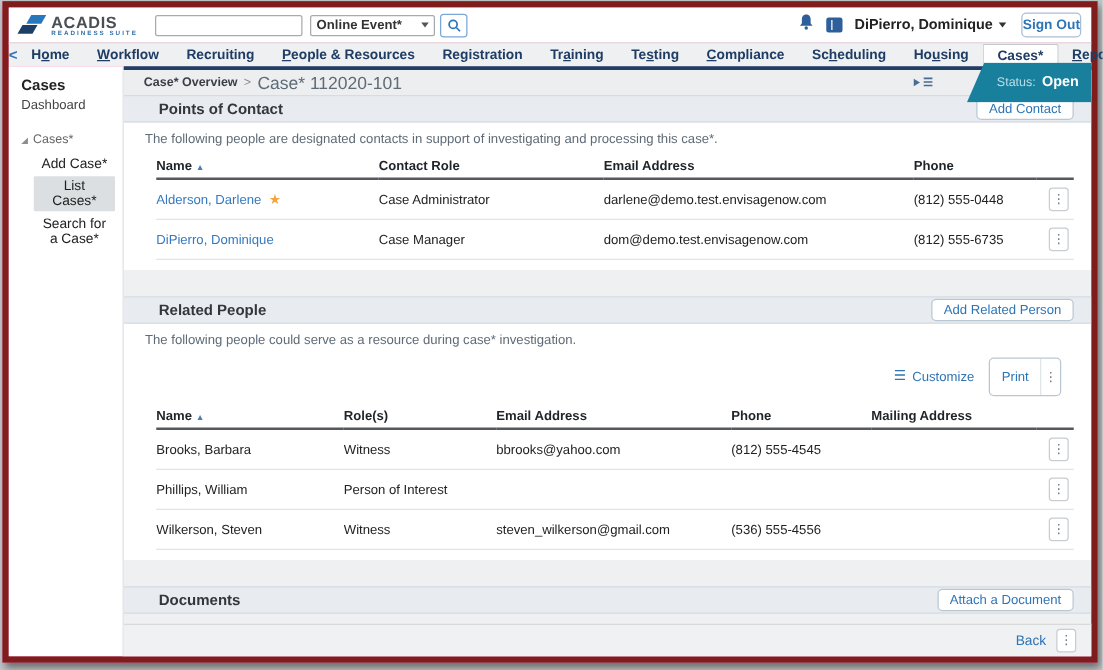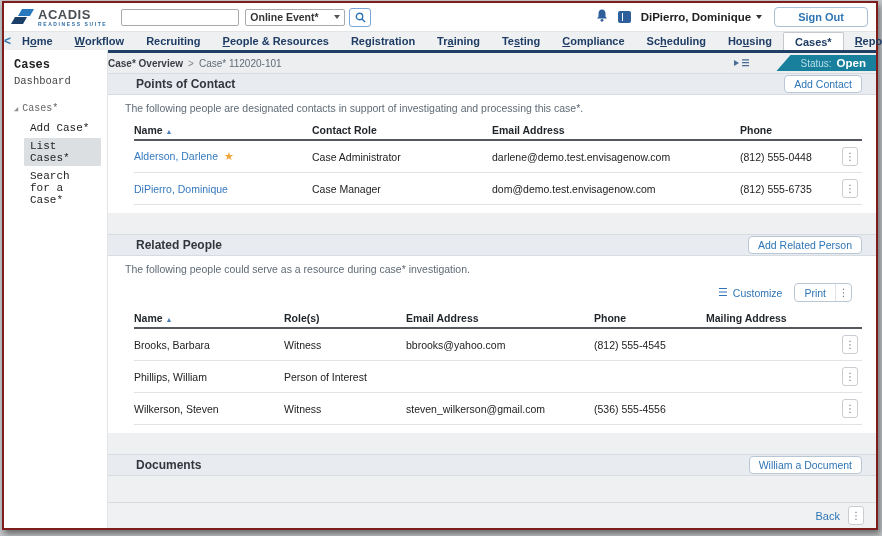--- a/index.html
+++ b/index.html
@@ -1,67 +1,67 @@
 <!DOCTYPE html>
 <html><head>
 <meta charset="utf-8">
 <style>
   * { margin:0; padding:0; box-sizing:border-box; }
   html,body { width:882px; height:536px; background:#c3c6c8; font-family:"Liberation Sans",sans-serif; overflow:hidden; }
-  .window { width:876px; height:529px; margin:1px 0 0 2px; background:#ec4899; border:2px solid #7f1d1d; box-shadow:2px 4px 6px rgba(0,0,0,.45); display:flex; flex-direction:column; }
+  .window { width:876px; height:529px; margin:1px 0 0 2px; background:#ec4899; border:5px solid #7f1d1d; box-shadow:2px 4px 6px rgba(0,0,0,.45); display:flex; flex-direction:column; }
 
   
   .topbar { height:28px; background:#fff; display:flex; align-items:center; padding:0 8px 0 6px; flex:0 0 auto; }
   .logo { display:flex; align-items:center; gap:4px; margin-right:14px; }
   .logo-text { line-height:1; }
   .brand { font-size:13px; font-weight:bold; color:#4a4f54; letter-spacing:.5px; }
   .tagline { font-size:5px; color:#2f6fa8; letter-spacing:1.6px; font-weight:bold; margin-top:1px; }
   .search-input { width:118px; height:17px; border:1px solid #a8abad; border-radius:2px; font-size:11px; padding:0 4px; margin-right:6px; }
   .scope-select { width:100px; height:17px; border:1px solid #a8abad; border-radius:2px; background:#fff; display:flex; align-items:center; justify-content:space-between; padding:0 4px; font-size:10.5px; font-weight:bold; color:#333; cursor:pointer; }
   .caret-down { width:0; height:0; border-left:3.5px solid transparent; border-right:3.5px solid transparent; border-top:4px solid #555; }
   .search-btn { width:22px; height:19px; border:1px solid #7ba7d7; border-radius:3px; background:#fff; margin-left:4px; display:flex; align-items:center; justify-content:center; cursor:pointer; }
   .spacer { flex:1; }
   .bell { margin-right:10px; }
   .panel-icon { width:13px; height:12px; background:#2f5f9a; border-radius:2px; position:relative; margin-right:10px; }
   .panel-icon::before { content:""; position:absolute; left:4px; top:2px; bottom:2px; width:1.5px; background:#fff; }
   .username { font-size:11.5px; font-weight:bold; color:#222; display:flex; align-items:center; gap:5px; margin-right:12px; cursor:pointer; }
   .username .caret-down { border-top-color:#333; }
-  .signout-btn { height:20px; padding:0 23px; border:1px solid #a9bdd6; border-radius:4px; background:#fff; color:#2e75b5; font-size:11px; font-weight:bold; cursor:pointer; }
+  .signout-btn { height:20px; padding:0 0; border:1px solid #a9bdd6; border-radius:4px; background:#fff; color:#2e75b5; font-size:11px; font-weight:bold; cursor:pointer; }
 
   
   .navbar { height:19px; background:#eef0f1; display:flex; align-items:stretch; flex:0 0 auto; border-top:1px solid #e2e4e6; }
   .nav-back { width:24px; display:flex; align-items:center; justify-content:center; color:#2e75b5; font-size:12px; font-weight:bold; cursor:pointer; }
   .tabs { display:flex; }
   .tab { padding:0 11px; display:flex; align-items:center; font-size:11px; font-weight:bold; color:#1e3c64; cursor:pointer; white-space:nowrap; }
   .tab u { text-decoration:underline; }
   .tab.active { background:#fff; border:1px solid #c5c9cd; border-bottom:none; border-radius:2px 2px 0 0; }
 
   
   .app-body { flex:1; display:flex; min-height:0; }
-  .sidebar { width:104px; background:#fff; flex:0 0 auto; padding:8px 6px 0 10px; border-right:1px solid #e2e4e6;font-family:Liberation Mono, monospace; }
+  .sidebar { width:92px; background:#fff; flex:0 0 auto; padding:8px 6px 0 10px; border-right:1px solid #e2e4e6; }
   .sb-title { font-size:12px; font-weight:bold; color:#222; }
   .sb-sub { font-size:10.5px; color:#444; margin-top:3px; }
   .tree { margin-top:16px; }
   .tree-root { font-size:10px; color:#666; display:flex; align-items:center; gap:4px; cursor:pointer; }
   .tree-exp { font-size:7px; color:#8a8f94; transform:rotate(0deg); }
   .tree-items { margin-top:6px; }
-  .tree-item { font-size:11px; color:#222; padding:2px 6px; margin:2px 0 2px 10px; cursor:pointer; border-radius:1px; }
+  .tree-item { font-size:11px; color:#222; padding:2px 6px; margin:2px 0 2px 10px; cursor:pointer; border-radius:1px;text-align:center; }
   .tree-item.selected { background:#dcdfe2; }
 
   .main { flex:1; display:flex; flex-direction:column; min-width:0; border-top:3px solid #1f4064; background:#eef0f1; }
 
   
-  .crumbbar { height:20px; background:#eceef0; display:flex; align-items:center; flex:0 0 auto; }
+  .crumbbar { height:20px; background:#eceef0; display:flex; align-items:center; padding-left:16px; flex:0 0 auto; }
   .crumb { font-size:10px; color:#3b3f45; font-weight:bold; }
   .crumb-sep { font-size:10px; color:#888; margin:0 5px; }
-  .crumb-cur { font-size:10px; color:#5f6b76;text-align:right; }
+  .crumb-cur { font-size:14px; color:#5f6b76;text-align:right; }
   .collapse-ic { margin-left:auto; margin-right:28px; display:flex; align-items:center; gap:2px; cursor:pointer; }
   .collapse-tri { width:0; height:0; border-top:3.5px solid transparent; border-bottom:3.5px solid transparent; border-left:5px solid #4a6d96; }
   .collapse-lines { font-size:9px; color:#4a6d96; font-weight:bold; letter-spacing:-1px; }
-  .ribbon { height:16px; background:#18809c; clip-path:polygon(14px 0,100% 0,100% 100%,0 100%); display:flex; align-items:center; padding:0 10px 0 24px; gap:5px; }
+  .ribbon { height:32px; background:#18809c; clip-path:polygon(14px 0,100% 0,100% 100%,0 100%); display:flex; align-items:center; padding:0 10px 0 24px; gap:5px; }
   .ribbon-label { font-size:10px; color:#b9dde7; }
   .ribbon-value { font-size:11.5px; color:#fff; font-weight:bold; }
 
   
   .content { flex:1; overflow:hidden; min-height:0; }
   .card { background:#fff; margin-bottom:21px; }
   .card-hd { height:22px; background:#e8ecf1; border-top:1px solid #d6dce2; border-bottom:1px solid #d6dce2; display:flex; align-items:center; justify-content:space-between; padding:0 14px 0 16px; }
   .card-title { font-size:12px; font-weight:bold; color:#33373c;padding-left:12px; }
   .btn { height:18px; padding:0 9px; background:#fff; border:1px solid #b9c7d4; border-radius:4px; color:#2e75b5; font-size:10.5px; cursor:pointer; }
   .card-bd { padding:7px 14px 8px 16px; }
@@ -75,21 +75,21 @@
   .link { color:#3579bf; cursor:pointer; }
   .star { color:#f0a63c; font-size:11px; margin-left:6px; }
   .sort-asc { font-size:7px; color:#4a7db5; margin-left:3px; }
   .cell-actions { text-align:right; }
   .kebab-btn { width:16px; height:19px; border:1px solid #c9cdd1; border-radius:3px; background:#fff; color:#6b7076; font-size:10px; cursor:pointer; line-height:17px; }
   .kebab-btn::before { content:"\22EE"; }
 
   .tools-row { display:flex; justify-content:flex-end; align-items:center; gap:12px; margin:4px 10px 8px 0; }
   .customize { display:flex; align-items:center; gap:5px; color:#2e75b5; font-size:10.5px; cursor:pointer; }
   .ham-icon { font-size:11px; color:#2e75b5; line-height:1; }
-  .split-btn { display:flex; align-items:stretch; height:19px; border:1px solid #b9c7d4; border-radius:4px; background:#fff; overflow:hidden; }
+  .split-btn { display:flex; align-items:stretch; height:31px; border:1px solid #b9c7d4; border-radius:4px; background:#fff; overflow:hidden; }
   .split-main { padding:0 9px; font-size:10.5px; color:#2e75b5; background:none; border:none; cursor:pointer; }
   .split-kebab { width:16px; border:none; border-left:1px solid #dfe4e9; background:none; color:#6b7076; font-size:10px; cursor:pointer; }
   .split-kebab::before { content:"\22EE"; }
 
   
   .footbar { height:26px; background:#f0f1f2; border-top:1px solid #d8dadb; display:flex; align-items:center; justify-content:flex-end; gap:8px; padding:0 12px; flex:0 0 auto; }
   .back-link { color:#2e75b5; font-size:11px; cursor:pointer; }
 </style>
 </head>
 <body>
@@ -292,21 +292,21 @@
               </tr>
             </tbody>
                 </table>
             </div>
           </div>
         </div>
 
         <div class="card">
           <div class="card-hd">
             <span class="card-title">Documents</span>
-            <button class="btn">William a Document</button>
+            <button class="btn">Attach a Document</button>
           </div>
 
         </div>
 
       </div>
 
       <div class="footbar">
         <span class="back-link">Back</span>
         <button class="kebab-btn"></button>
       </div>

